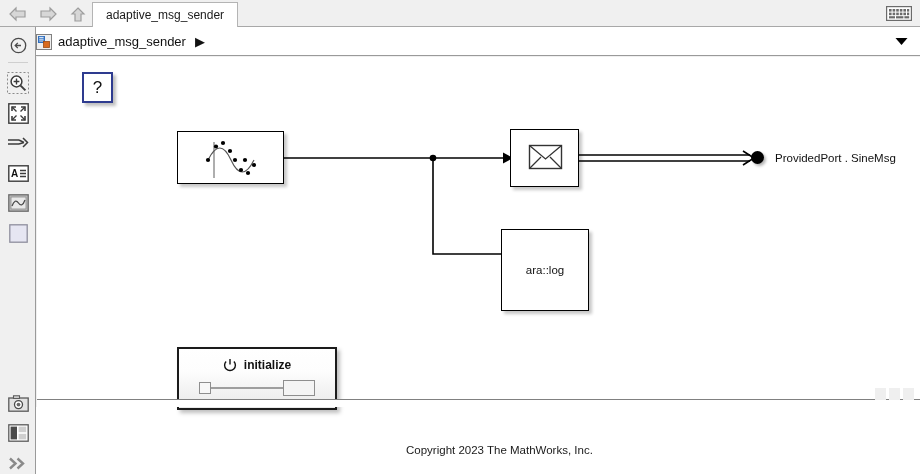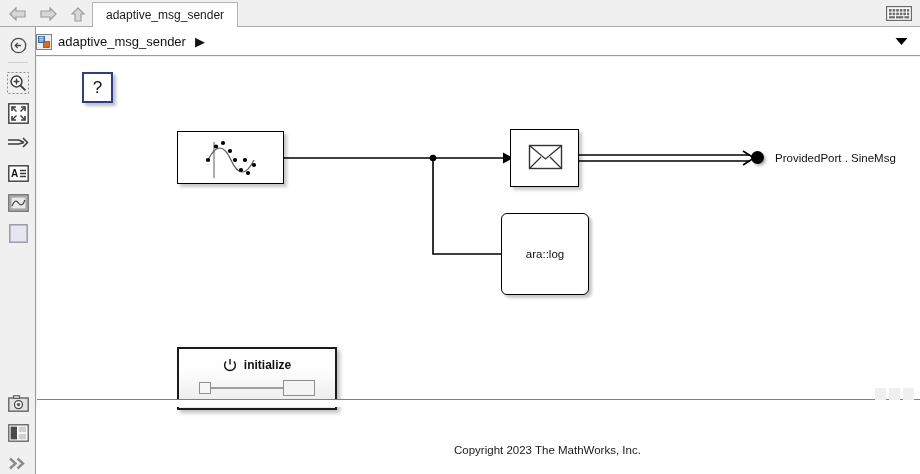--- a/index.html
+++ b/index.html
@@ -378,21 +378,21 @@
     <div class="blk" style="left:473px; top:72px; width:69px; height:58px;">
       <span>
         <svg width="69" height="58" viewBox="0 0 69 58" style="display:block">
           <rect x="18.5" y="15.5" width="32" height="23" fill="#ffffff" stroke="#333" stroke-width="1.4"></rect>
           <path d="M18.5 15.5 L34.5 29 L50.5 15.5" fill="none" stroke="#333" stroke-width="1.3"></path>
           <path d="M18.5 38.5 L30 27 M50.5 38.5 L39 27" fill="none" stroke="#333" stroke-width="1.3"></path>
         </svg>
       </span>
     </div>
 
-    <div class="blk" style="left:464px; top:156px; width:88px; height:82px;border-radius:6px;">
+    <div class="blk" style="left:464px; top:172px; width:88px; height:82px;">
       <span class="blk-label">ara::log</span>
     </div>
 
     <div class="portdot" style="left:714px; top:94px;"></div>
     <div class="portlabel" style="left:731px; top:95px;margin-left:7px;">ProvidedPort . SineMsg</div>
 
     <div class="dash" style="left:140px; top:290px; width:160px; height:63px;">
       <div class="dash-head">
         <span>
           <svg width="14" height="14" viewBox="0 0 14 14" style="display:block">
@@ -403,21 +403,21 @@
         <span class="dash-title">initialize</span>
       </div>
       <div class="slider-wrap">
         <div class="slider-track"></div>
         <div class="slider-knob-l"></div>
         <div class="slider-knob-r"></div>
       </div>
     </div>
 
 
-    <div class="copyright" style="left:369px; top:387px;margin-left:48px;">Copyright 2023 The MathWorks, Inc.</div>
+    <div class="copyright" style="left:369px; top:387px;">Copyright 2023 The MathWorks, Inc.</div>
   </div>
 
   <div class="statusbar">
     <div class="status-cells">
       <div class="status-cell"></div>
       <div class="status-cell"></div>
       <div class="status-cell"></div>
     </div>
   </div>
 

